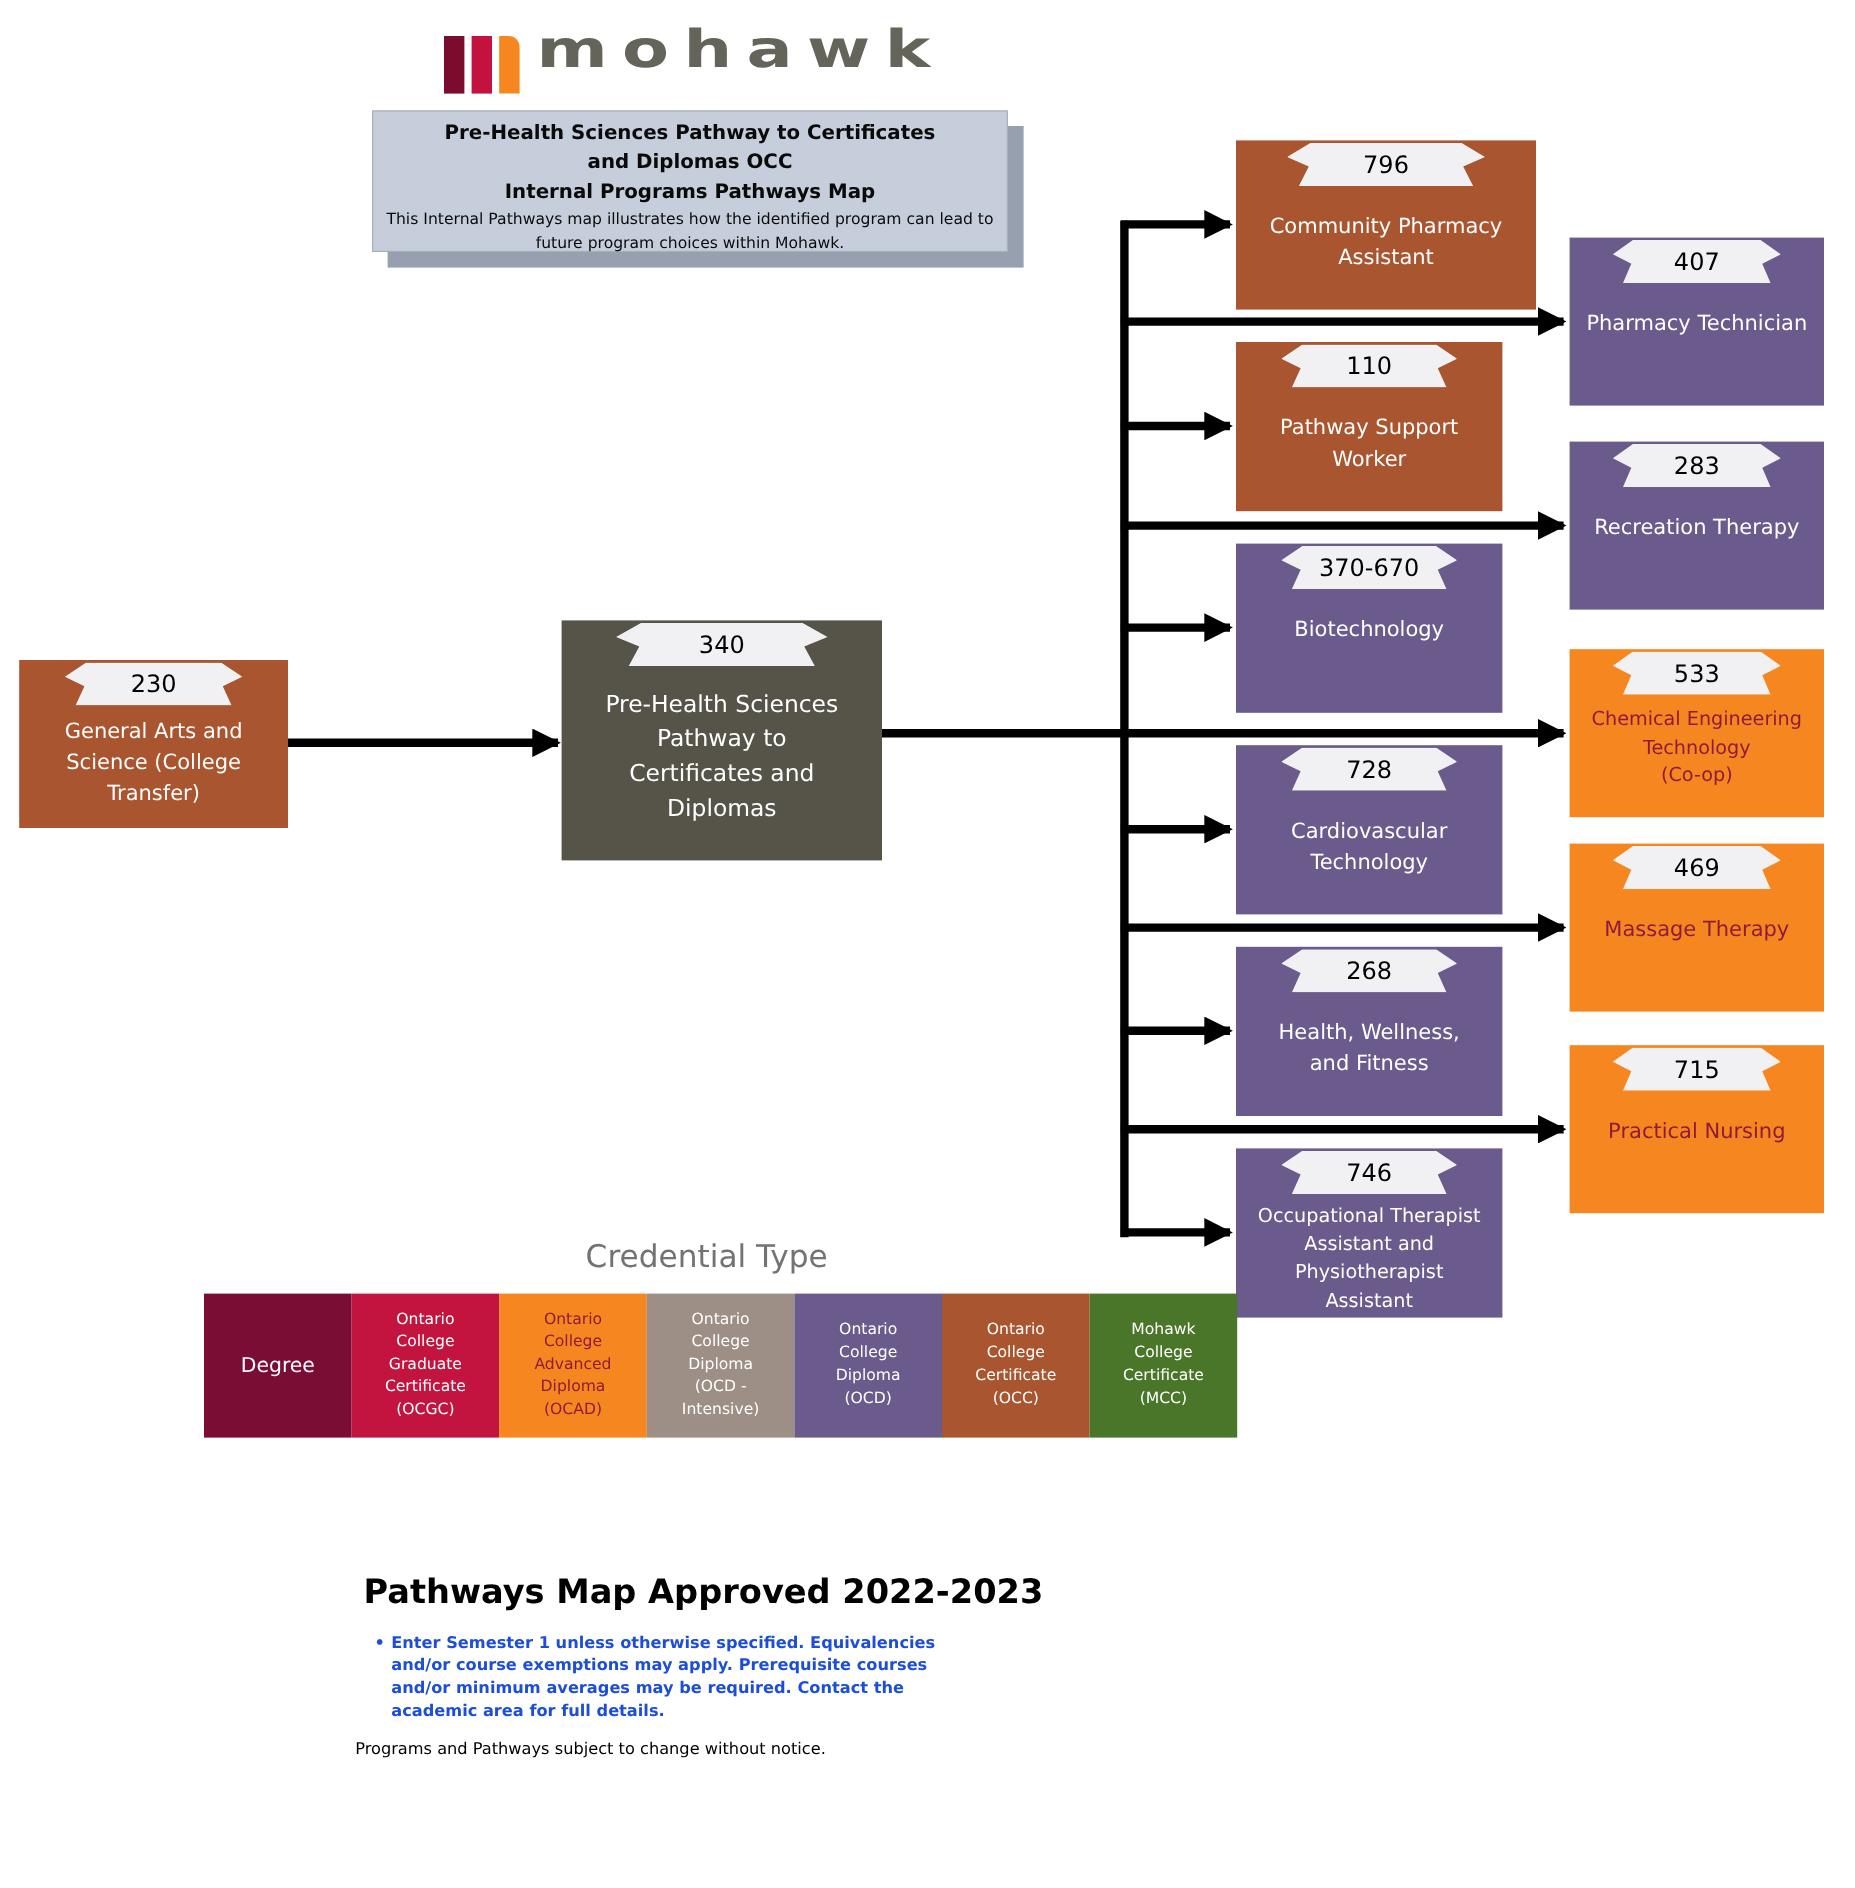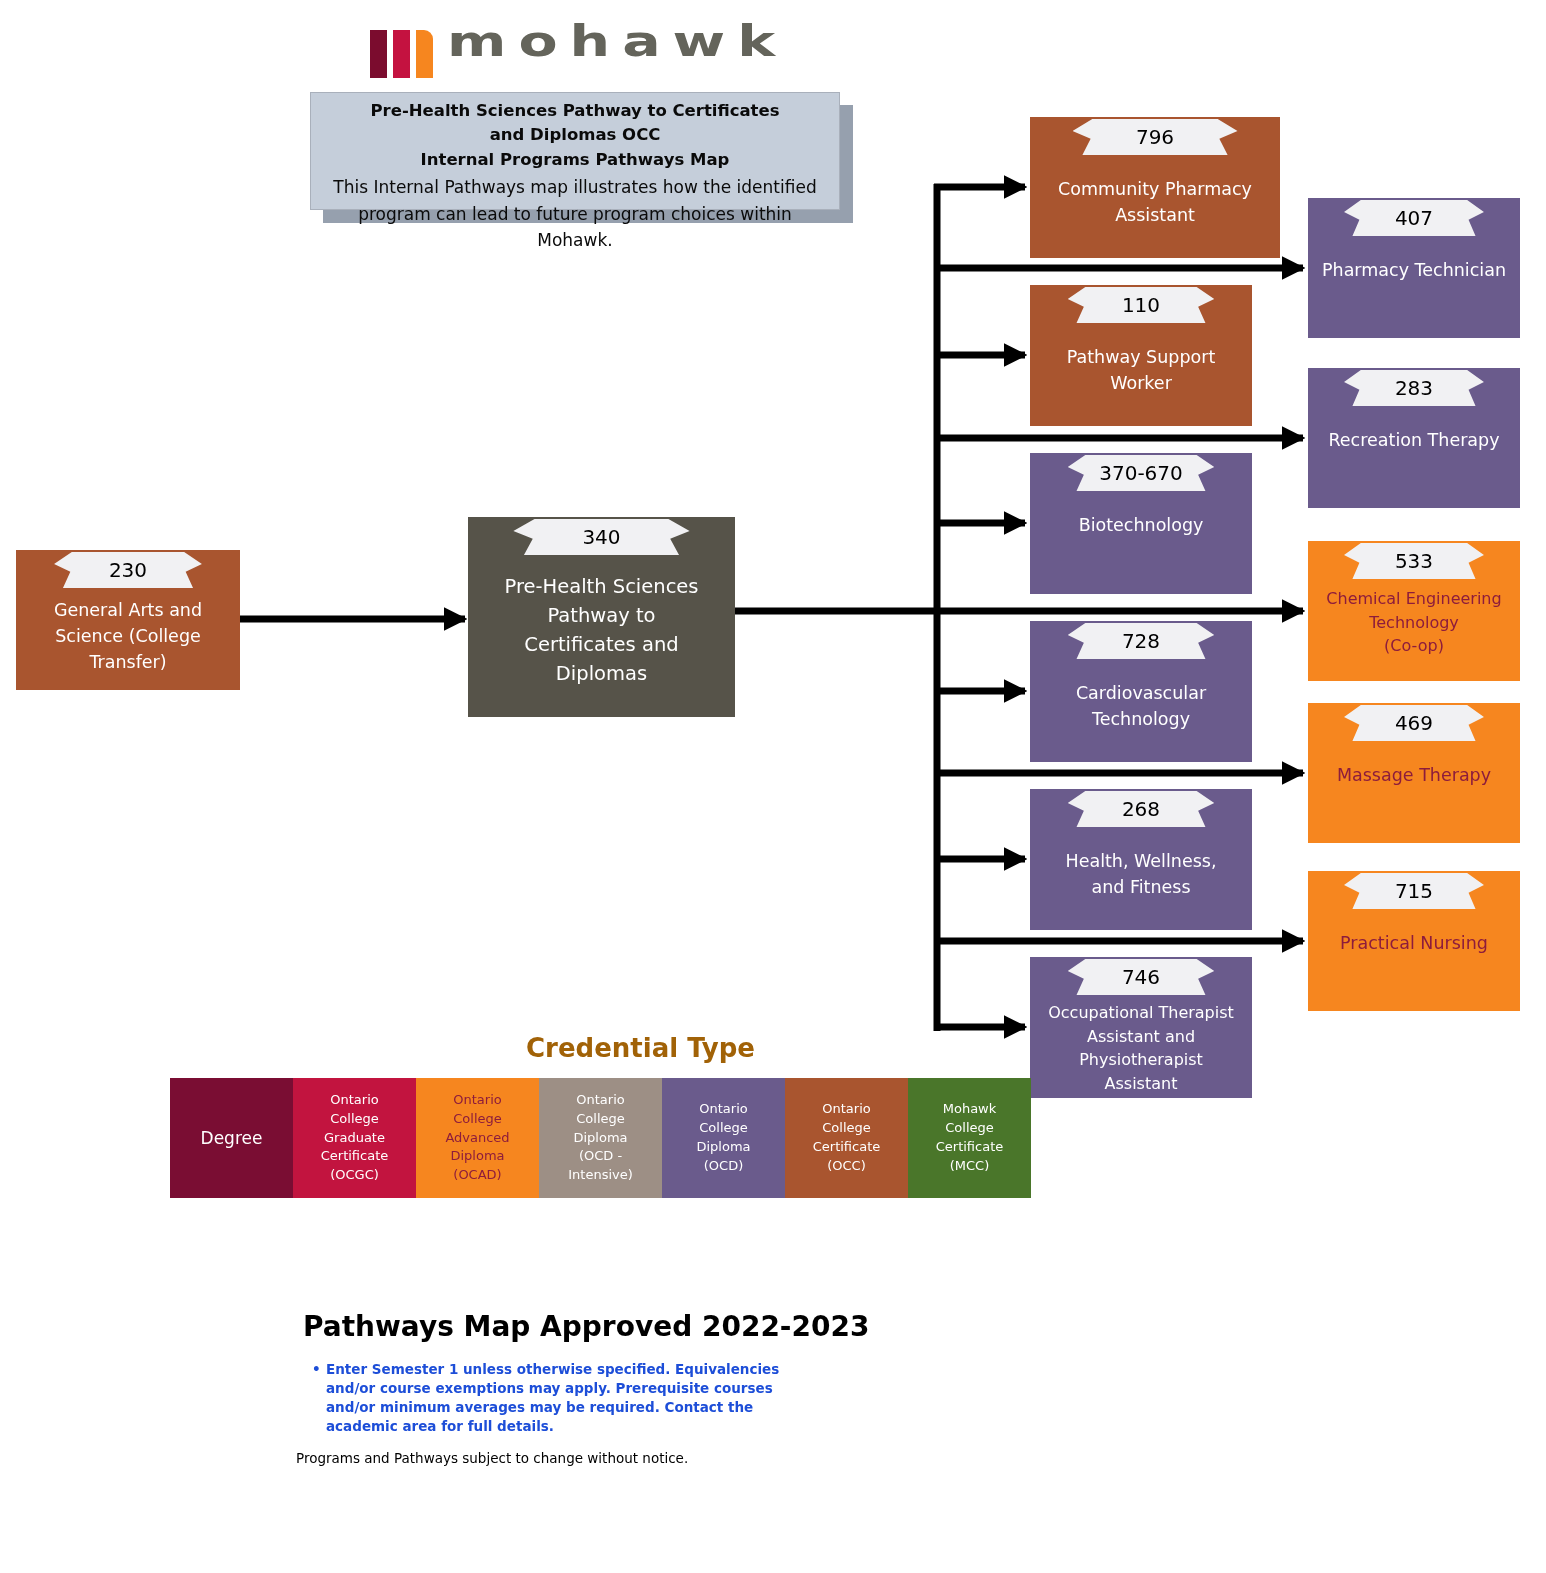--- a/index.html
+++ b/index.html
@@ -22,21 +22,21 @@
   }
 
   
   .title-box{
     position:absolute;left:310px;top:92px;width:530px;height:118px;z-index:2;
     background:#C5CEDA;border:1px solid #A9B0BB;
     box-shadow:13px 13px 0 #96A0AE;
     text-align:center;box-sizing:border-box;padding-top:6px;
   }
   .title-box .t-main{font-size:16.5px;font-weight:bold;color:#0a0a0a;line-height:1.48;white-space:pre-line;}
-  .title-box .t-desc{font-size:17px;color:#0a0a0a;line-height:1.55;margin:2px auto 0;width:506px;}
+  .title-box .t-desc{font-size:13px;color:#0a0a0a;line-height:1.55;margin:2px auto 0;width:506px;}
 
   
   .pbox{position:absolute;z-index:1;box-sizing:border-box;}
   .cr-occ{background:#A9552F;}
   .cr-ocd{background:#6A5B8C;}
   .cr-ocad{background:#F6861F;}
   .cr-pathway{background:#565349;}
   .ribbon{
     position:absolute;top:2px;left:17%;width:66%;height:36px;
     background:#F1F1F3;
@@ -49,21 +49,21 @@
     color:#fff;font-size:17.5px;line-height:1.48;white-space:pre-line;
   }
   .cr-ocad .plabel{color:#8D1C3C;}
   .plabel.lines1,.plabel.lines2{top:60px;}
   .plabel.lines3{top:46px;font-size:16px;}
   .plabel.lines4{top:44px;font-size:16px;}
   .plabel.src{top:48px;}
   .plabel.pathway{top:56px;font-size:19.5px;font-weight:normal;}
 
   
-  .legend-title{position:absolute;left:488px;top:1033px;font-size:26px;font-weight:bold;color:#a16207;z-index:2;margin-left:38px;}
+  .legend-title{position:absolute;left:488px;top:1033px;font-size:26px;font-weight:normal;color:#737373;z-index:2;}
   .legend{position:absolute;left:170px;top:1078px;display:flex;z-index:2;}
   .litem{
     width:123px;height:120px;display:flex;align-items:center;justify-content:center;
     text-align:center;color:#fff;font-size:13px;line-height:1.45;white-space:pre-line;
   }
   .cr-degree{background:#7A0D33;font-size:17px;}
   .cr-ocgc{background:#C2143F;}
   .litem.cr-ocad{color:#8D1C3C;}
   .cr-ocdi{background:#9D8F85;}
   .cr-mcc{background:#4A762A;}

